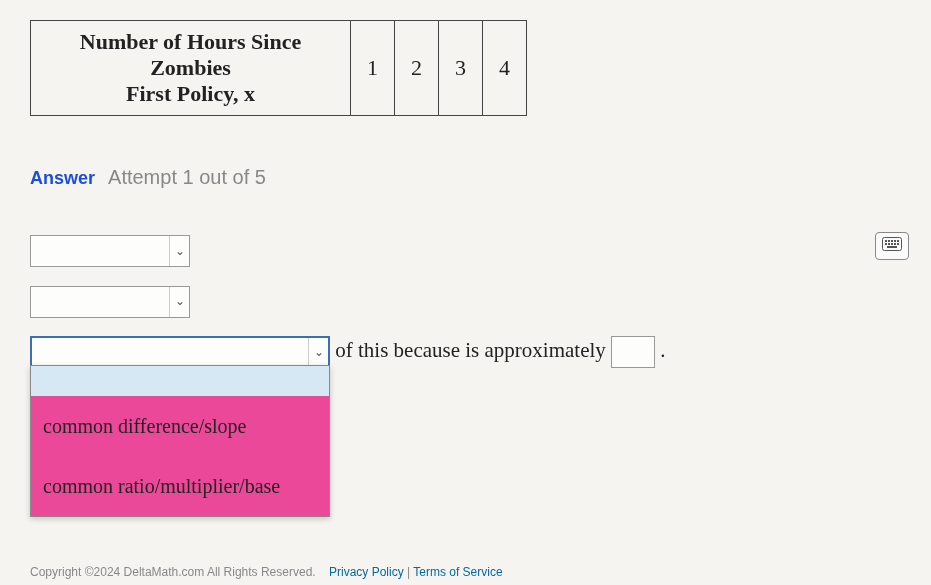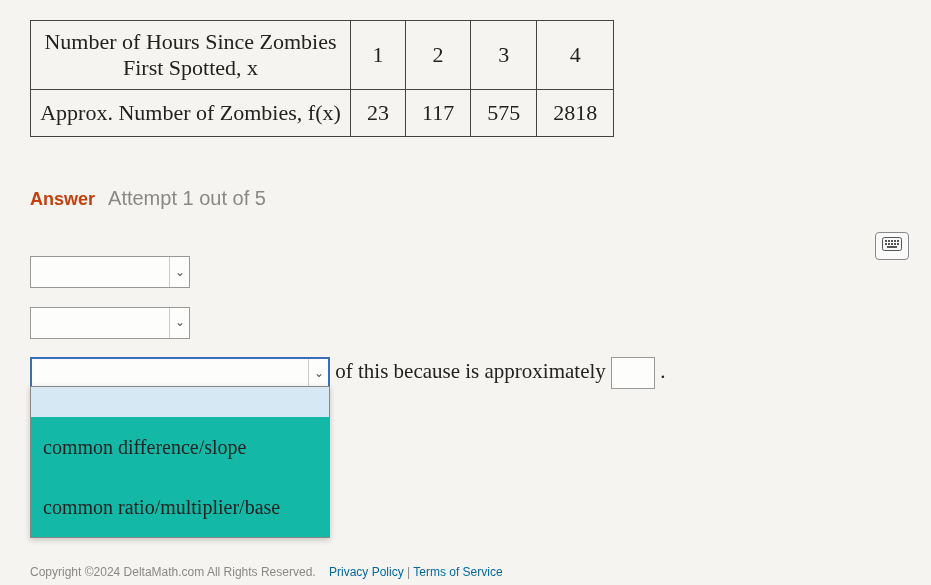--- a/index.html
+++ b/index.html
@@ -18,29 +18,29 @@
     font-size: 22px;
   }
   table.data td, table.data th {
     border: 1.5px solid #444;
     padding: 10px 16px;
     text-align: center;
     font-weight: normal;
   }
   table.data th.row-label {
     text-align: center;
-    font-weight: normal;
+    font-weight: bold;
     padding: 8px 8px;
   }
   .answer-row {
     margin-top: 50px;
     font-size: 18px;
     font-family: Arial, Helvetica, sans-serif;
   }
-  .answer-label { font-weight: bold; color:#c2410c; }
+  .answer-label { font-weight: bold; color:#1d4ed8; }
   .attempt { color: #888; margin-left: 8px; font-size:20px; }
   .sentence-block {
     margin-top: 35px;
     font-size: 21px;
     line-height: 2.4;
   }
   .dropdown {
     display: inline-block;
     border: 1px solid #999;
     background: #fdfdfb;
@@ -68,21 +68,21 @@
   }
   .numbox {
     display:inline-block;
     width: 44px; height: 32px;
     border:1px solid #999;
     background:#fdfdfb;
     vertical-align: middle;
   }
   .options-popup {
     position: absolute;
-    background: #14b8a6;
+    background: #ec4899;
     border: 1px solid #888;
     box-shadow: 0 2px 6px rgba(0,0,0,.2);
     font-size: 20px;
     width: 300px;
   }
   .options-popup .opt {
     padding: 6px 12px;
   }
   .options-popup .opt.blank {
     background: #d7e8f5;
@@ -111,33 +111,26 @@
   .footer a { color:#0369a1; text-decoration:none; }
 </style>
 </head>
 <body>
 
 <table class="data">
   <tbody>
       <tr>
     <th class="row-label" style="width:320px;">
       <div>Number of Hours Since Zombies</div>
-      <div>First Spotted, x</div>
+      <div>First Policy, x</div>
     </th>
     <td>1</td>
     <td>2</td>
     <td>3</td>
     <td>4</td>
-  </tr>
-  <tr>
-    <th class="row-label">Approx. Number of Zombies, f(x)</th>
-    <td>23</td>
-    <td>117</td>
-    <td>575</td>
-    <td>2818</td>
   </tr>
 </tbody>
   </table>
 
 <div class="answer-row">
   <span class="answer-label">Answer</span>
   <span class="attempt">Attempt 1 out of 5</span>
 </div>
 
 <div class="keyboard-btn">

